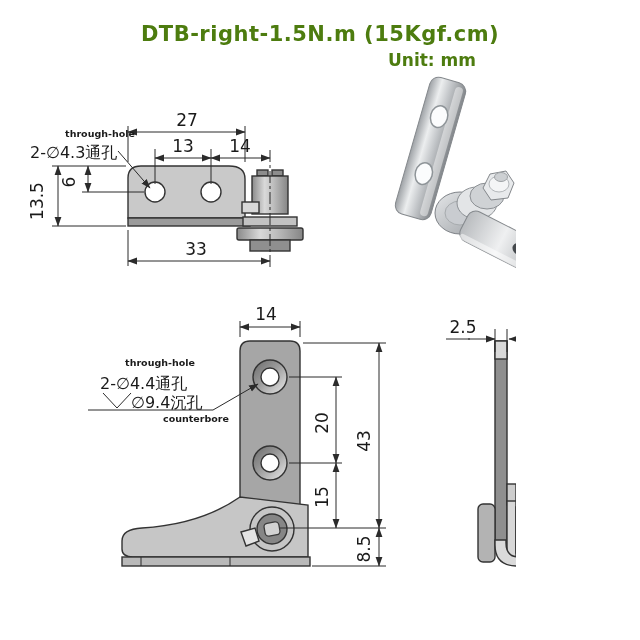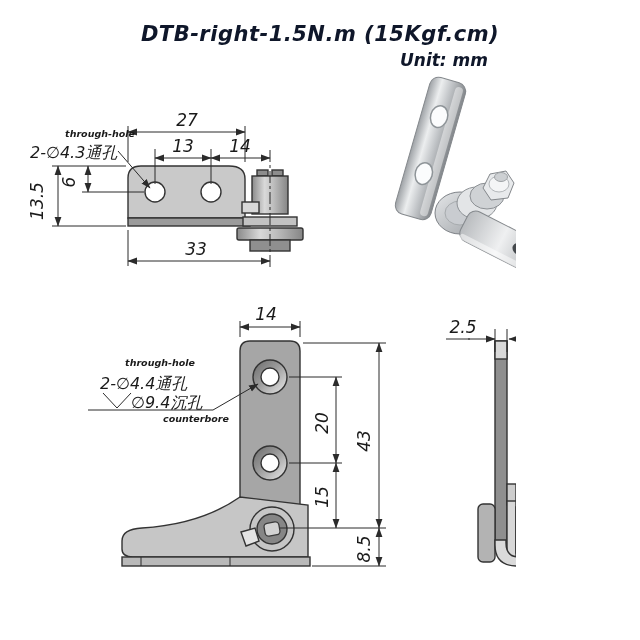--- a/index.html
+++ b/index.html
@@ -1,20 +1,20 @@
 <!DOCTYPE html>
 <html><head>
 <meta charset="utf-8">
 <style>
   html,body{margin:0;padding:0;background:#ffffff;}
   .page{position:relative;width:516px;height:640px;background:#ffffff;overflow:hidden;
-        font-family:"DejaVu Sans","Liberation Sans",sans-serif;color:#0f172a;font-style:italic;}
+        font-family:"DejaVu Sans","Liberation Sans",sans-serif;color:#4d7c0f;}
   .title{position:absolute;left:0;top:22px;width:640px;text-align:center;
          font-size:21px;font-weight:bold;letter-spacing:.5px;}
-  .unit{position:absolute;right:28px;top:50px;font-size:17px;font-weight:bold;}
+  .unit{position:absolute;right:40px;top:50px;font-size:17px;font-weight:bold;}
   svg{position:absolute;left:0;top:0;}
   svg text{font-family:"DejaVu Sans","Liberation Sans",sans-serif;fill:#1a1a1a;}
   .dim{font-size:17px;}
   .cjk{font-size:16px;}
   .small-note{font-size:9.5px;font-weight:bold;}
   .out{stroke:#333;stroke-width:1.4;}
   .thin{stroke:#2b2b2b;stroke-width:1;fill:none;}
 </style>
 </head>
 <body>

